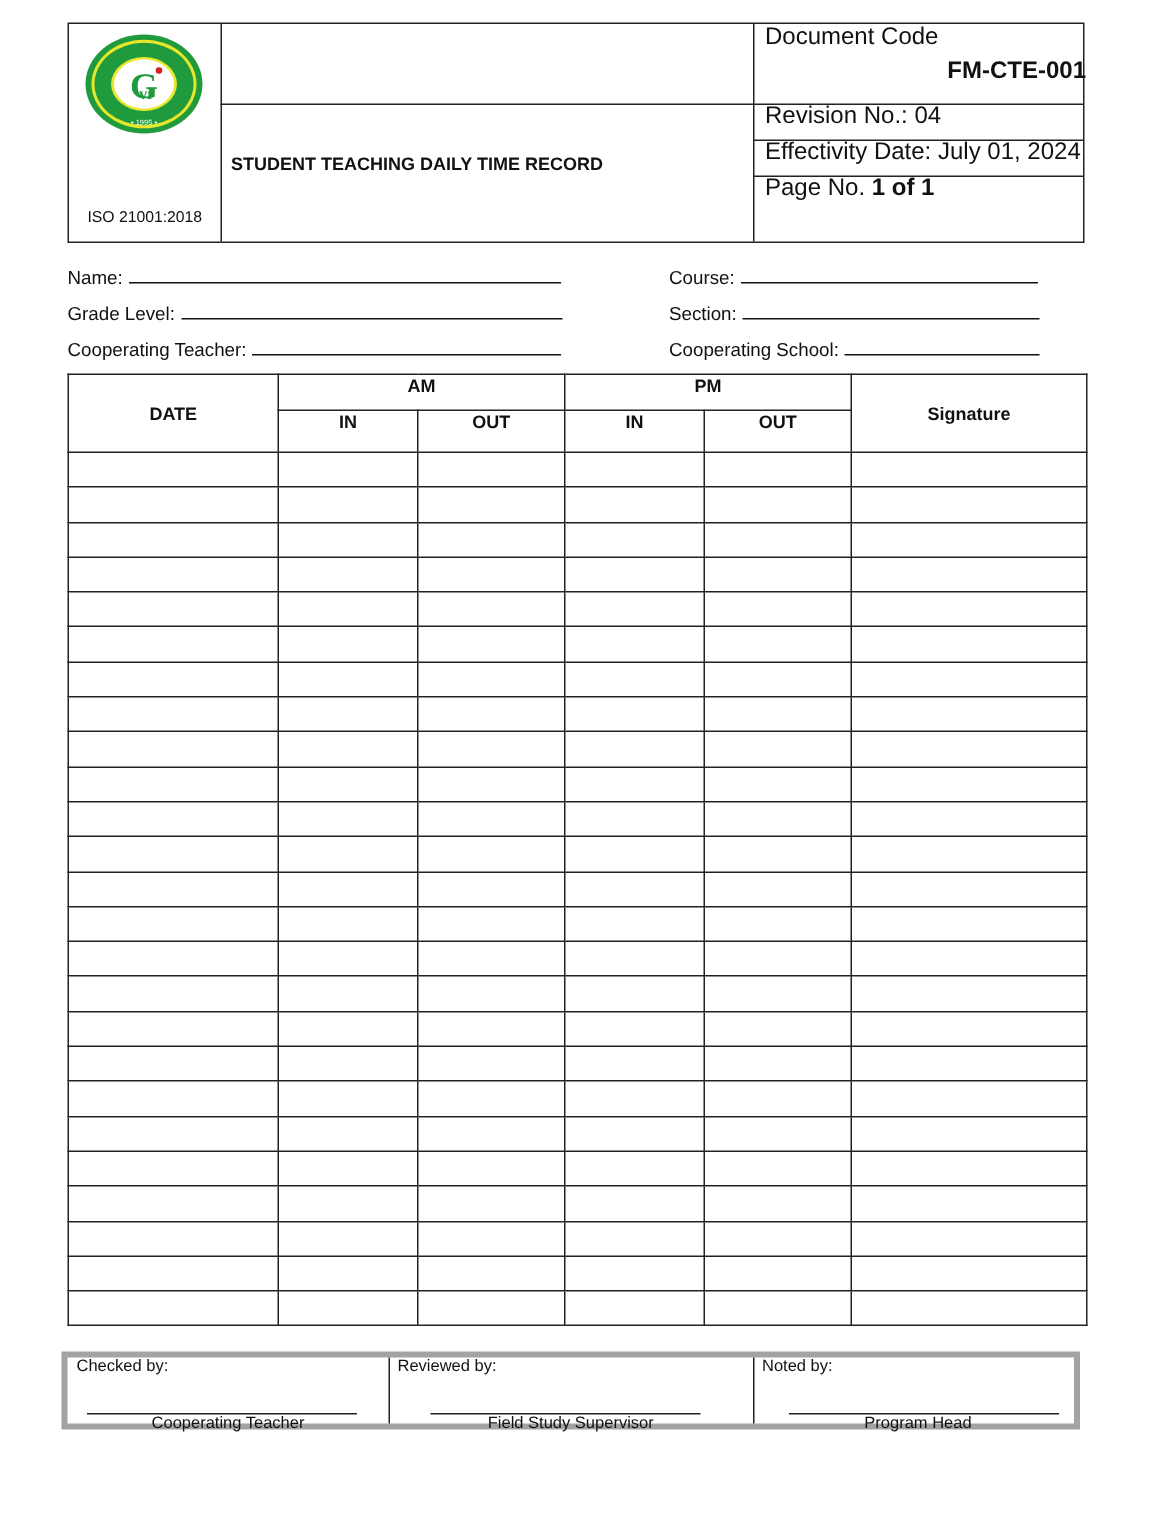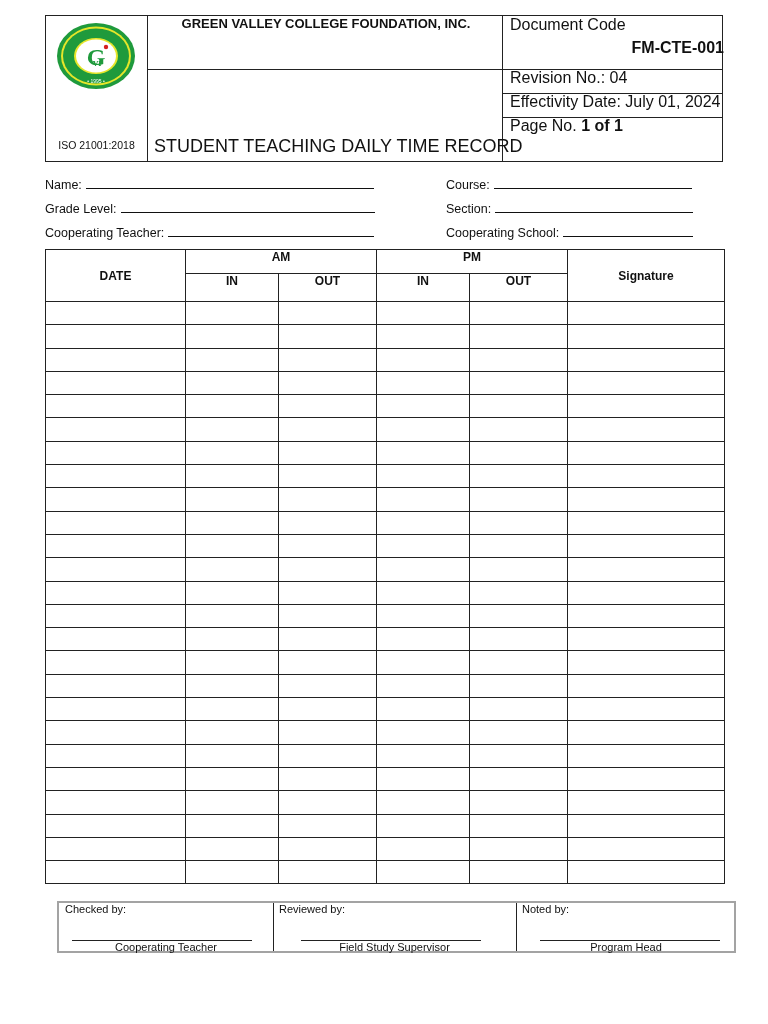--- a/index.html
+++ b/index.html
@@ -3,35 +3,35 @@
 <meta charset="utf-8">
 <style>
   html, body { margin:0; padding:0; background:#ffffff; }
   body { width:768px; height:1024px; position:relative; font-family:"Liberation Sans", sans-serif; color:#111; overflow:hidden; }
   .abs { position:absolute; }
   
   .hdr { left:45px; top:15px; width:678px; height:147px; border:1px solid #222; box-sizing:border-box; }
   .hdr .vline { position:absolute; top:0; bottom:0; width:1px; background:#222; }
   .hdr .hline { position:absolute; height:1px; background:#222; }
   .org-name { position:absolute; left:102px; width:356px; top:0; text-align:center; font-weight:bold; font-size:13px; }
-  .doc-title { position:absolute; left:108px; top:86px; font-weight:normal; font-size:18px;margin-top:34px; }
+  .doc-title { position:absolute; left:108px; top:86px; font-weight:bold; font-size:12px; }
   .iso { position:absolute; left:0; width:101px; top:123px; text-align:center; font-size:10.5px; }
   .meta { position:absolute; left:464px; font-size:16px; }
   .meta b { font-weight:bold;text-align:center; }
   .logo { position:absolute; left:10px; top:6px; width:80px; height:68px; }
   
   .field { position:absolute; font-size:12.5px; white-space:nowrap; }
   .field .line { display:inline-block; border-bottom:1px solid #111; height:11px; vertical-align:baseline; margin-left:4px; }
   
   table.dtr { position:absolute; left:45px; top:249px; width:679px; border-collapse:collapse; table-layout:fixed; }
   table.dtr th, table.dtr td { border:1px solid #222; padding:0; font-size:12px; }
   table.dtr th { font-weight:bold; text-align:center; vertical-align:top; }
   table.dtr td { height:22.3px; }
   
-  .sig { left:57px; top:901px; width:679px; height:52px; border:2px solid #a3a3a3; box-sizing:border-box; }
+  .sig { left:41px; top:901px; width:679px; height:52px; border:4px solid #a3a3a3; box-sizing:border-box; }
   .sig .cell { position:absolute; top:0; bottom:0; }
   .sig .lbl { position:absolute; left:6px; top:0; font-size:11px; }
   .sig .sline { position:absolute; height:1px; background:#222; top:37px; }
   .sig .role { position:absolute; top:38px; font-size:11px; text-align:center; }
 </style>
 </head>
 <body>
 
 <div class="abs hdr">
   <div class="vline" style="left:101px;"></div>
@@ -46,21 +46,20 @@
     <ellipse cx="40" cy="34" rx="33" ry="27.5" fill="#1f9a3c"></ellipse>
     <ellipse cx="40" cy="34" rx="22" ry="18" fill="#e6e62a"></ellipse>
     <ellipse cx="40" cy="34" rx="20" ry="16.5" fill="#ffffff"></ellipse>
     <text x="40" y="43" font-size="24" font-weight="bold" text-anchor="middle" fill="#1f9a3c" font-family="Liberation Serif, serif">G</text>
     <text x="41" y="44" font-size="11" font-weight="bold" text-anchor="middle" fill="#1f9a3c" font-family="Liberation Serif, serif">vi</text>
     <circle cx="50" cy="25" r="2.2" fill="#d62020"></circle>
     <text x="40" y="61" font-size="5" text-anchor="middle" fill="#ffffff" font-family="Liberation Sans, sans-serif">• 1995 •</text>
   </svg>
 
   <div class="iso">ISO 21001:2018</div>
-  <div class="org-name">GREEN VALLEY COLLEGE FOUNDATION, INC.</div>
   <div class="doc-title">STUDENT TEACHING DAILY TIME RECORD</div>
 
   <div class="meta" style="top:0px;">Document Code</div>
   <div class="meta" style="top:23px; left:456px; width:222px; text-align:right; font-weight:bold;">FM-CTE-001</div>
   <div class="meta" style="top:53px;">
     <span>Revision No.:</span>
     <span>04</span>
   </div>
   <div class="meta" style="top:77px;">
     <span>Effectivity Date:</span>

